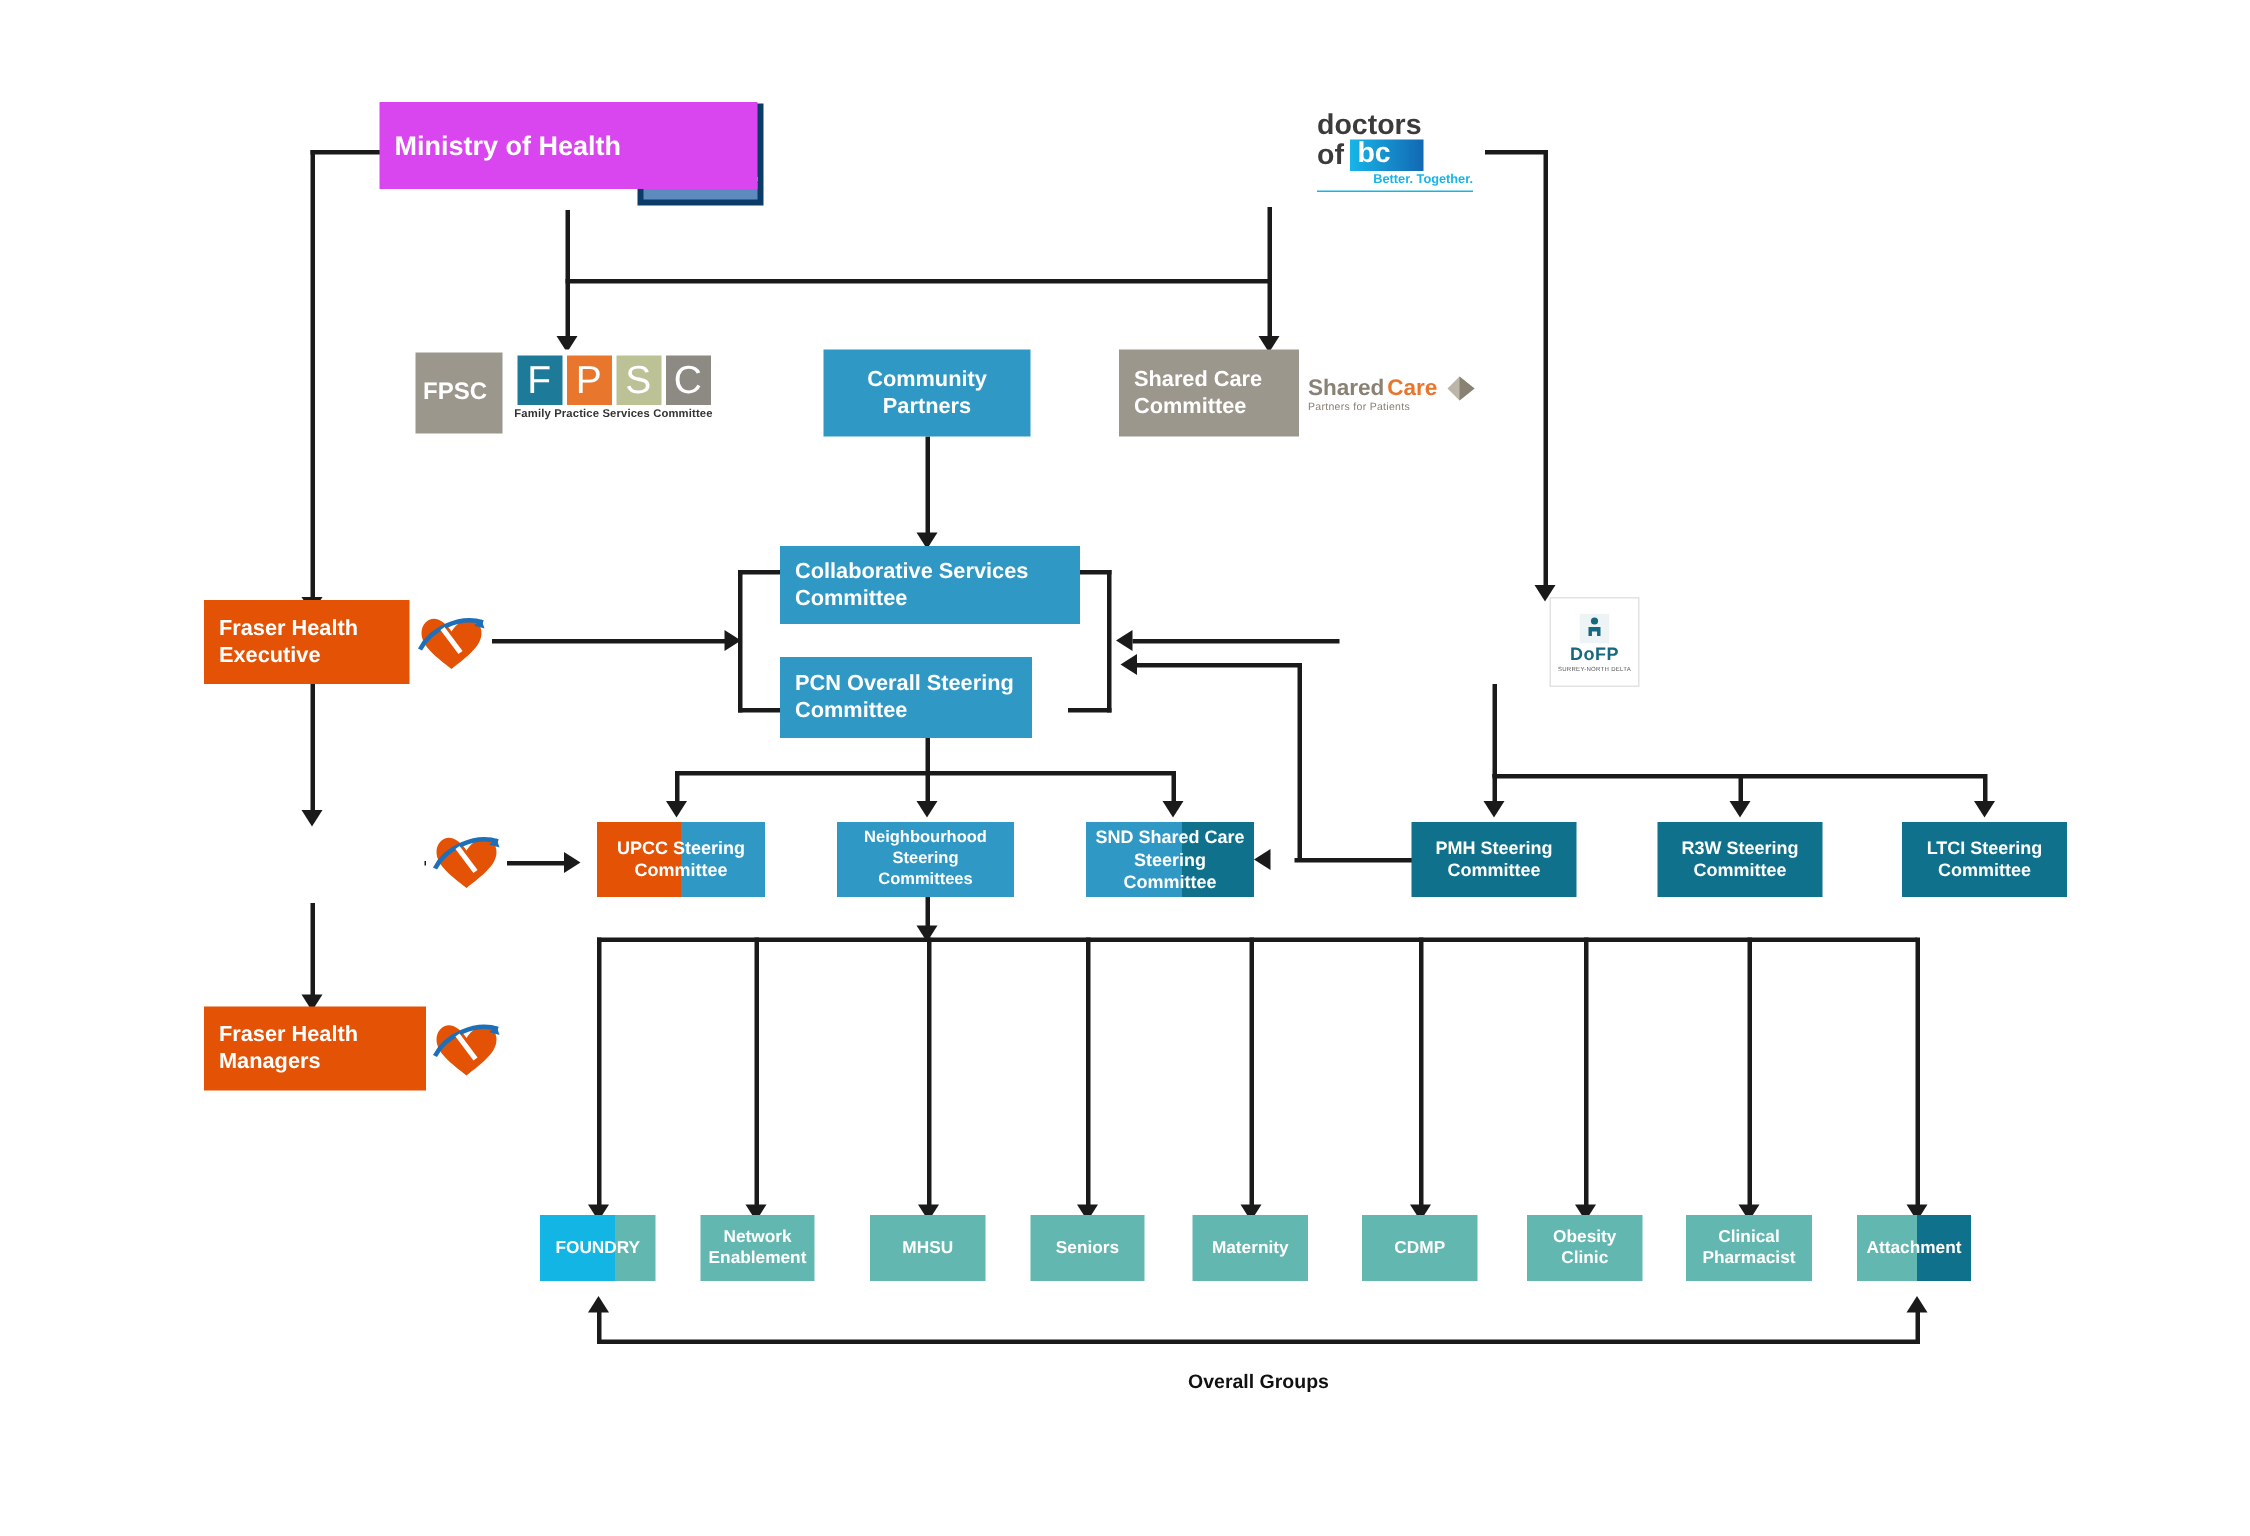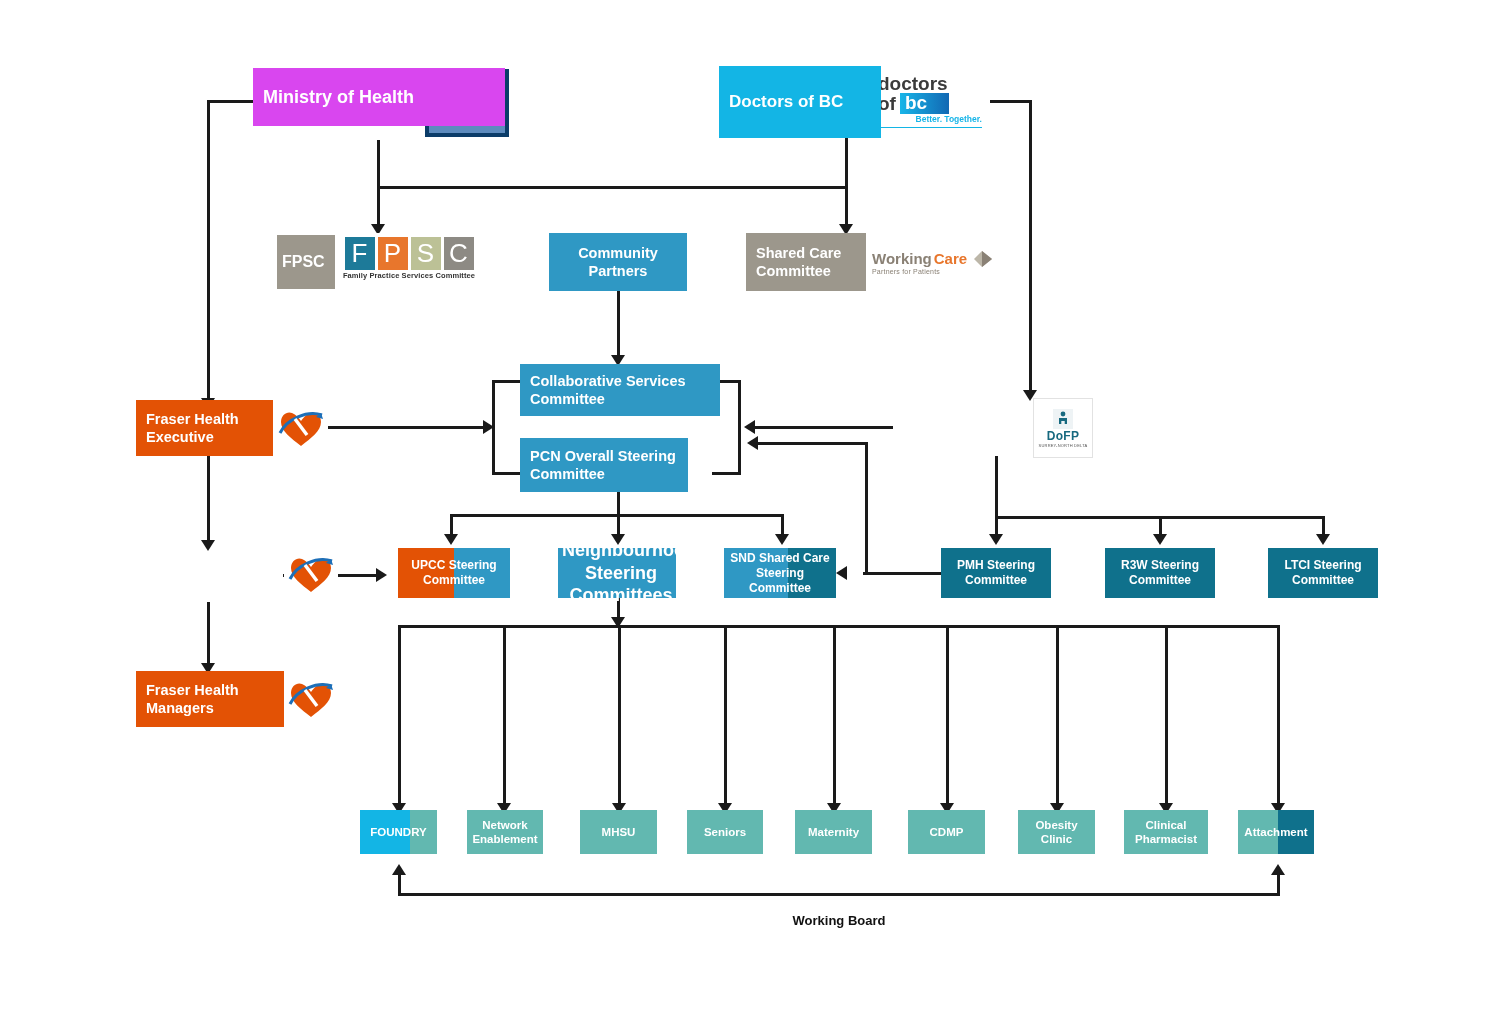--- a/index.html
+++ b/index.html
@@ -157,23 +157,20 @@
             <path d="M41 50 L66 17"></path>
           <path d="M41 50 L4 44"></path>
             <path d="M41 50 L78 44"></path>
         </g>
         <path d="M3 47 C10 46 16 42 23 35 C27 40 31 41 35 37 C40 32 45 30 51 37 C57 44 63 46 79 47 L79 50 L3 50 Z" fill="#ffffff"></path>
         <path d="M3 48 C14 47 20 48 28 51 C36 54 46 52 56 50 C66 48 73 49 79 51 L79 62 L3 62 Z" fill="#5d8bbd"></path>
       </g>
     </svg>
   </div>
 
-  <div class="node" style="left:719px;top:66px;width:162px;height:72px;background:#13b5e5;font-size:17px;">
-    <span class="txt">Doctors of BC</span>
-  </div>
   <div class="logo" style="left:874px;top:62px;width:112px;height:78px;background:#fff;flex-direction:column;align-items:flex-start;justify-content:center;padding-left:4px;">
     <div class="dbc-l1">doctors</div>
     <div class="dbc-r">
       <span class="dbc-l1">of</span>
       <span class="dbc-bc">bc</span>
     </div>
     <div class="dbc-tag" style="width:104px;">Better. Together.</div>
     <div style="width:104px;height:1px;background:#13b5e5;margin-top:3px;"></div>
   </div>
 
@@ -194,21 +191,21 @@
 
   <div class="node" style="left:746px;top:233px;width:120px;height:58px;background:#9c978c;font-size:14.5px;">
     <span class="txt">Shared Care Committee</span>
   </div>
 
   <div class="node center" style="left:549px;top:233px;width:138px;height:58px;background:#2f98c4;font-size:14.5px;">
     <span class="txt">Community Partners</span>
   </div>
   <div class="logo" style="left:866px;top:236px;width:122px;height:52px;background:#fff;flex-direction:column;align-items:flex-start;justify-content:center;padding-left:6px;">
     <div style="display:flex;align-items:center;gap:2px;">
-      <span class="sc-w">Working</span>
+      <span class="sc-w">Shared</span>
         <span class="sc-w" style="color:#e8762c;">Care</span>
       <svg width="24" height="18" viewBox="0 0 24 18" aria-hidden="true" style="margin-left:3px;">
         <path d="M2 9 L10 1 L20 9 L10 17 Z" fill="#bcb6a8"></path>
         <path d="M10 1 L20 9 L10 17 Z" fill="#8a8175"></path>
       </svg>
     </div>
     <div class="sc-sub">Partners for Patients</div>
   </div>
 
   <div class="node" style="left:136px;top:400px;width:137px;height:56px;background:#e35205;font-size:14.5px;">
@@ -260,21 +257,21 @@
       <path d="M44 6 L46 12 L39 10 Z" fill="#1d6fb8"></path>
       <path d="M18 12 L30 28" stroke="#fff" stroke-width="3.4"></path>
     </svg>
   </div>
 
   <div class="node center" style="left:398px;top:548px;width:112px;height:50px;background:#2f98c4;font-size:12px;">
     <span class="half" style="left:0;width:56px;background:#e35205;"></span>
     <span class="txt">UPCC Steering Committee</span>
   </div>
 
-  <div class="node center" style="left:558px;top:548px;width:118px;height:50px;background:#2f98c4;font-size:18px;">
+  <div class="node center" style="left:558px;top:548px;width:118px;height:50px;background:#2f98c4;font-size:11px;">
     <span class="txt">Neighbourhood Steering Committees</span>
   </div>
 
   <div class="node center" style="left:724px;top:548px;width:112px;height:50px;background:#2f98c4;font-size:12px;">
     <span class="half" style="right:0;width:48px;background:#0f718c;"></span>
     <span class="txt">SND Shared Care Steering Committee</span>
   </div>
 
   <div class="node center" style="left:941px;top:548px;width:110px;height:50px;background:#0f718c;font-size:12px;">
     <span class="txt">PMH Steering Committee</span>
@@ -319,15 +316,15 @@
 
   <div class="node center" style="left:1124px;top:810px;width:84px;height:44px;background:#62b8b0;font-size:11.5px;">
     <span class="txt">Clinical Pharmacist</span>
   </div>
 
   <div class="node center" style="left:1238px;top:810px;width:76px;height:44px;background:#62b8b0;font-size:11.5px;">
     <span class="half" style="right:0;width:36px;background:#0f718c;"></span>
     <span class="txt">Attachment</span>
   </div>
 
-  <div class="wg-label" style="left:398px;top:913px;width:882px;text-align:center;">Working Board</div>
+  <div class="wg-label" style="left:398px;top:913px;width:882px;text-align:center;">Overall Groups</div>
 
 </div>
 
 </body></html>

